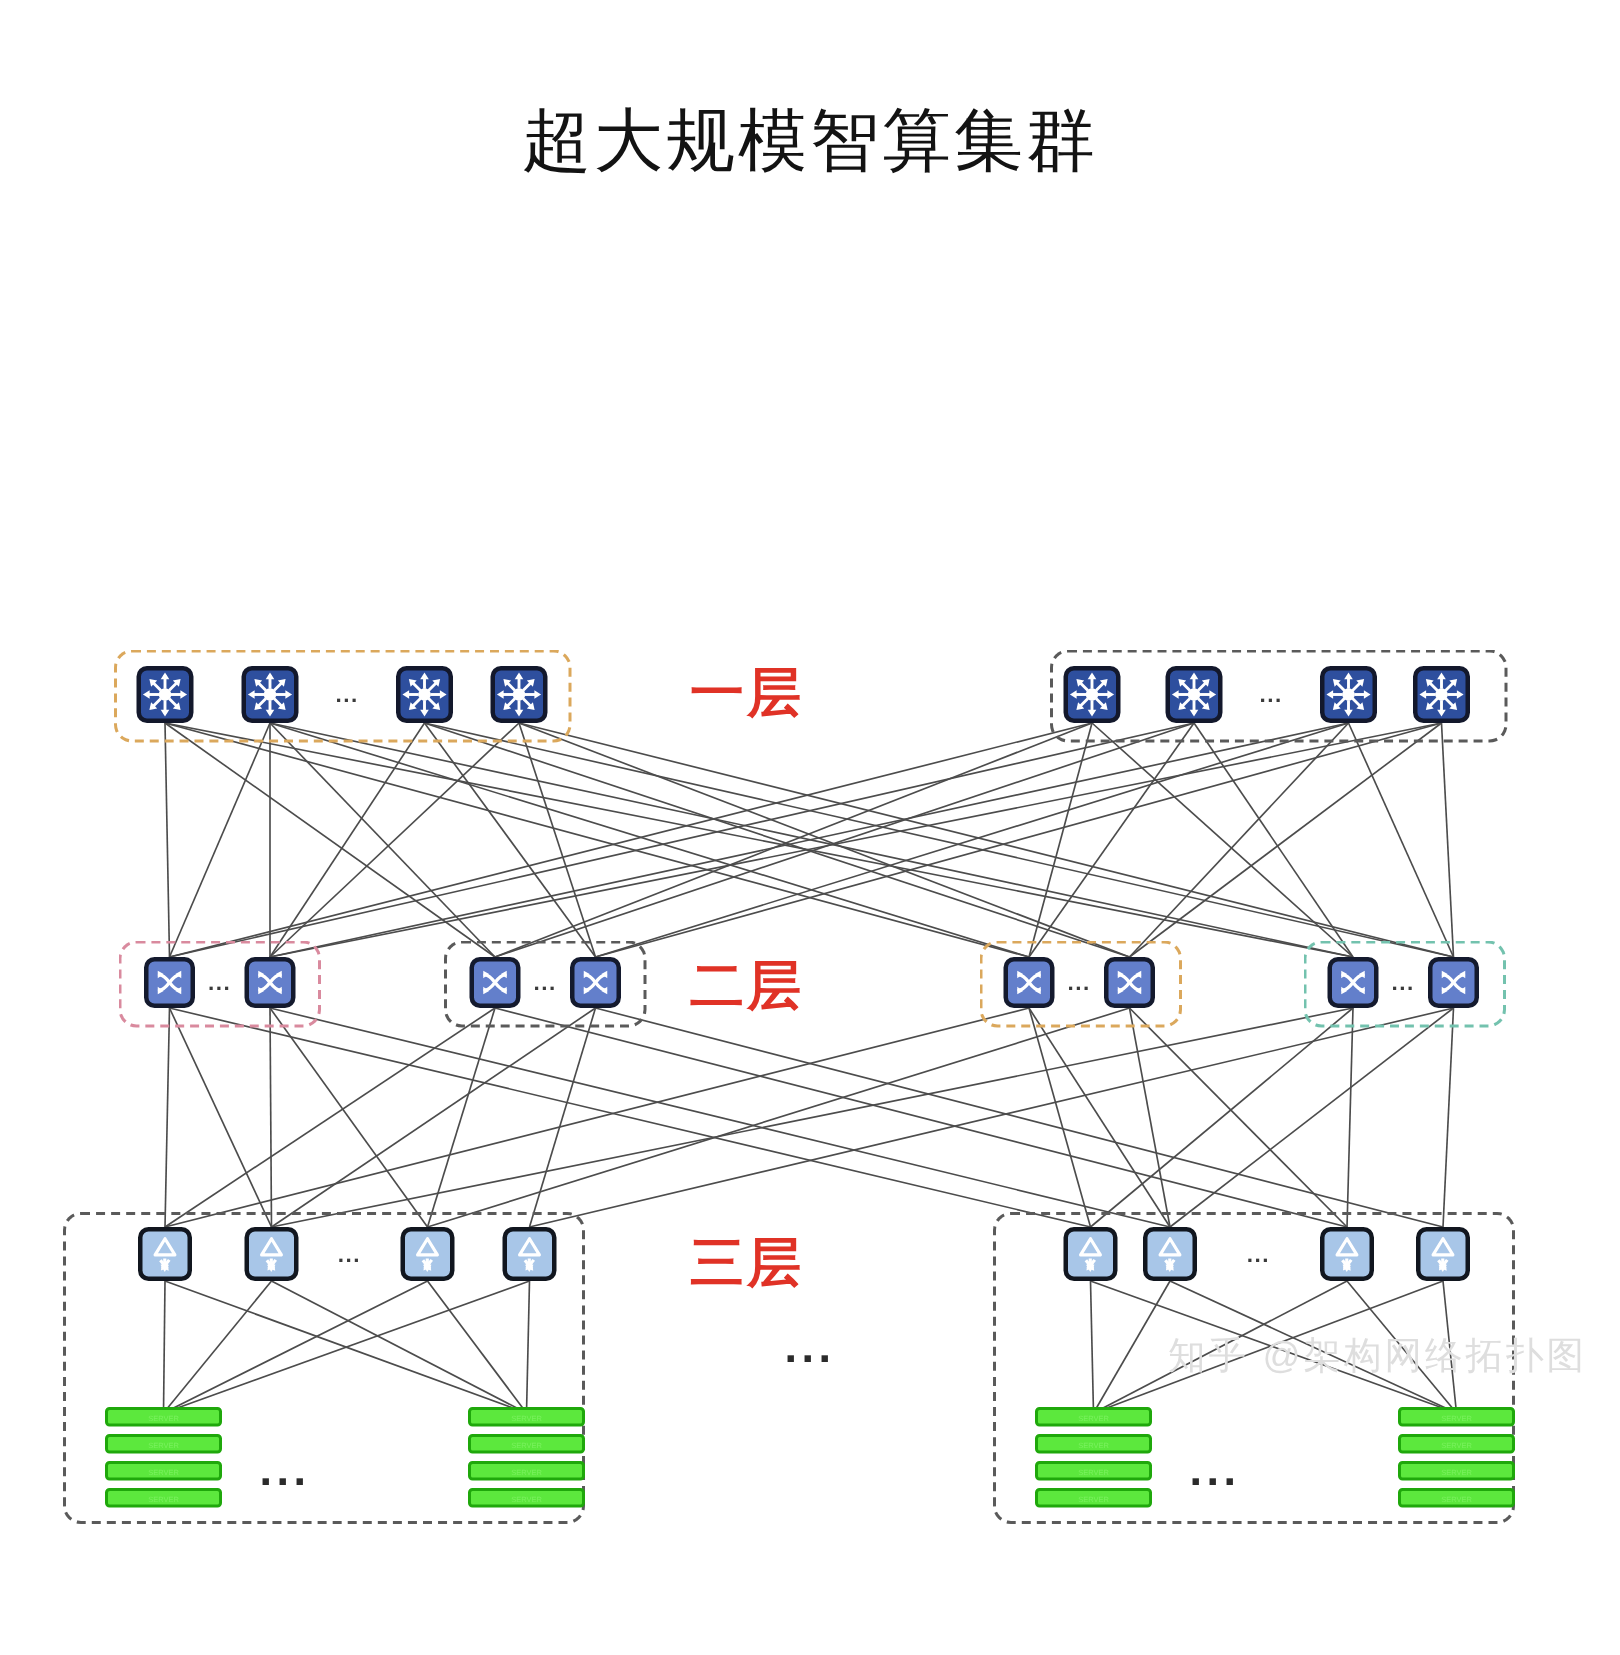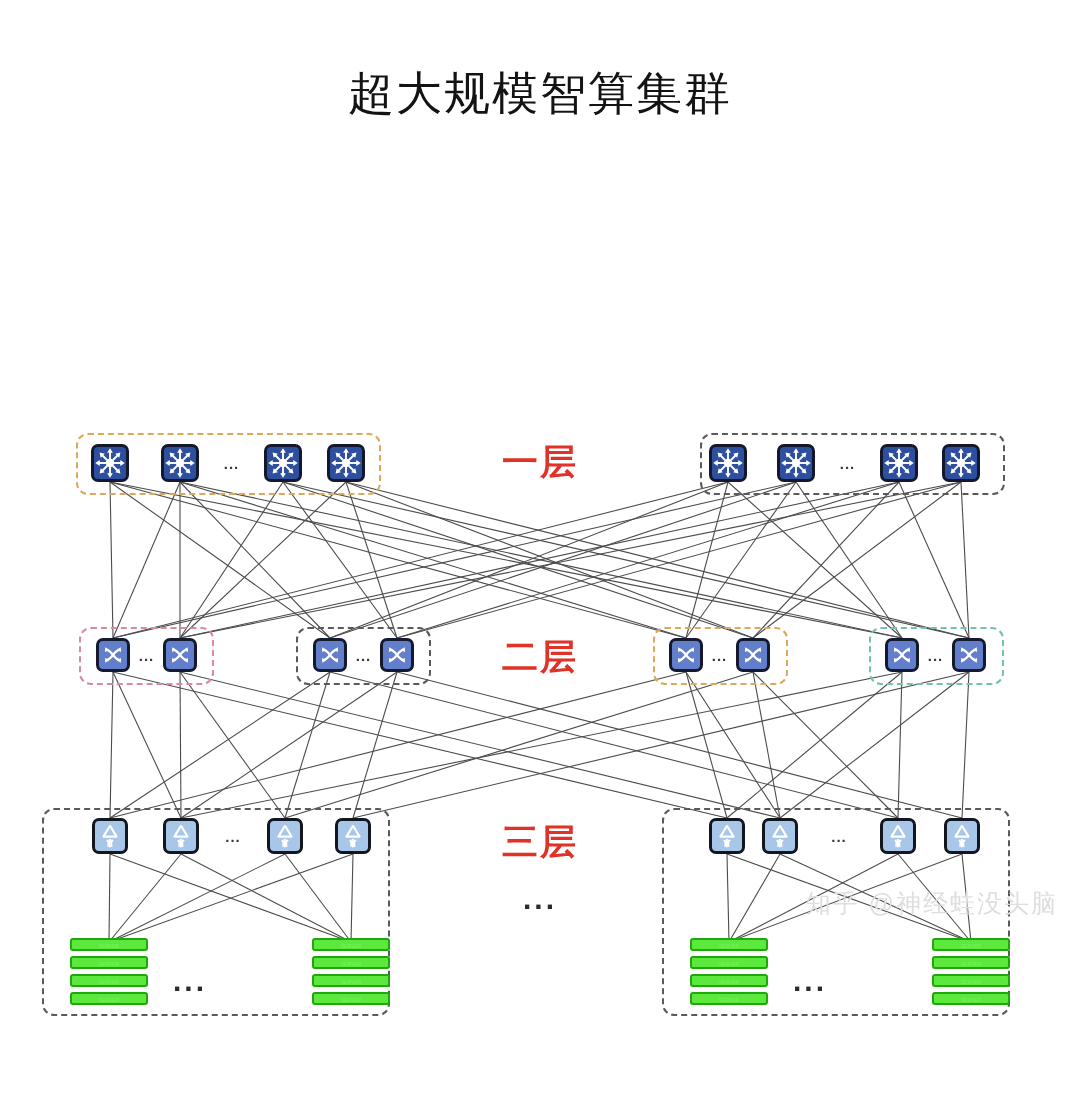--- a/index.html
+++ b/index.html
@@ -23,21 +23,21 @@
     position:absolute;left:0;top:196px;width:1080px;
     text-align:center;
     font-size:44px;font-weight:700;color:#4a74e8;
     letter-spacing:2px;line-height:1.1;
   }
 
   
   .layer-label{
     position:absolute;
     font-size:36px;font-weight:700;color:#e03226;
-    letter-spacing:2px;text-align:center;width:160px;
+    letter-spacing:2px;width:160px;
   }
   .ellipsis-big{
     position:absolute;font-size:30px;font-weight:700;color:#2b2b2b;
     letter-spacing:3px;width:160px;text-align:center;line-height:1;
   }
 
   
   #links{position:absolute;left:0;top:0;width:1080px;height:1103px;}
   #links line{stroke:#4c4c4c;stroke-width:1.1;}
 
@@ -859,14 +859,14 @@
       <div class="ellipsis-big" style="left: 110px; top: 966px;">...</div>
       <div class="ellipsis-big" style="left: 730px; top: 966px;">...</div>
     </div>
   <div id="labels-root">
       <div class="layer-label" style="left: 460px; top: 438px;">一层</div>
       <div class="layer-label" style="left: 460px; top: 633px;">二层</div>
       <div class="layer-label" style="left: 460px; top: 818px;">三层</div>
       <div class="ellipsis-big" style="left: 460px; top: 884px;">...</div>
     </div>
 
-  <div class="watermark">知乎 @神经蛙没头脑</div>
+  <div class="watermark">知乎 @架构网络拓扑图</div>
 </div>
 
 </body></html>

